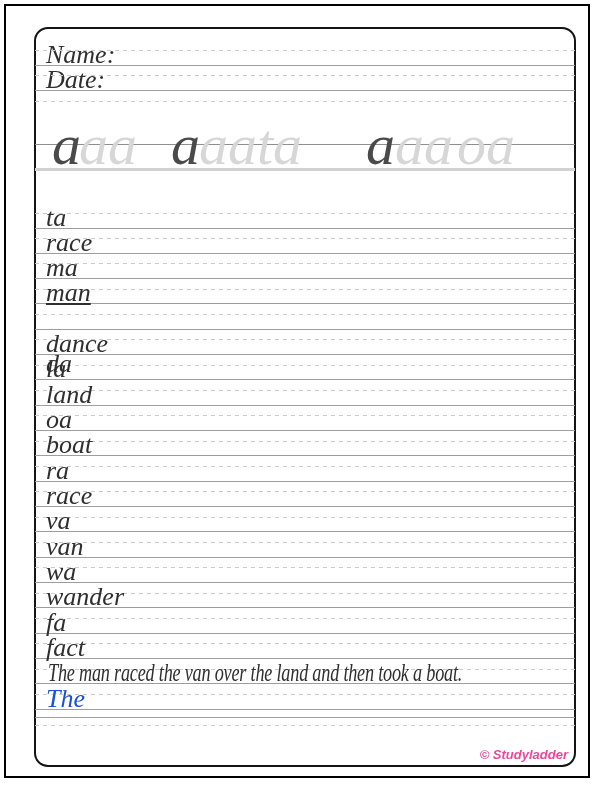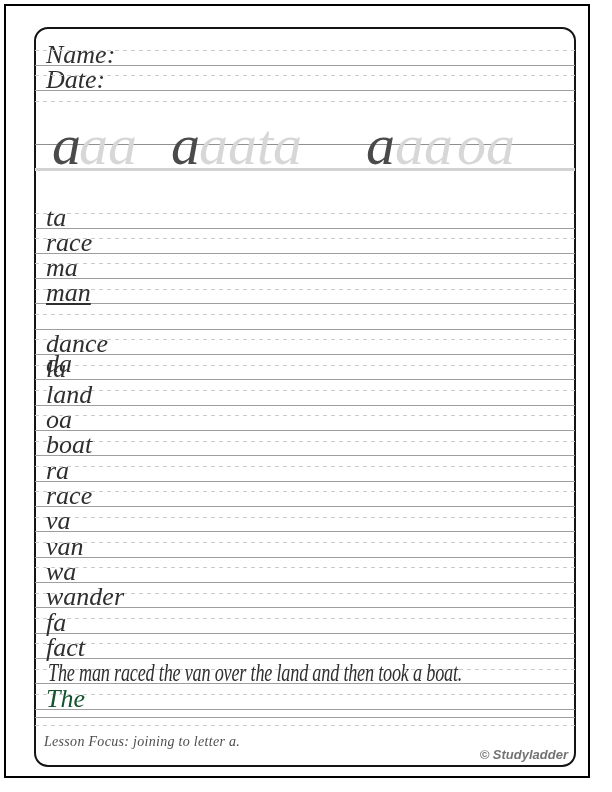--- a/index.html
+++ b/index.html
@@ -27,28 +27,28 @@
     font-size:26px;white-space:nowrap;
   }
   .bigletter{
     position:absolute;font-style:italic;line-height:1;font-size:58px;white-space:nowrap;
   }
   .bigletter.solid{color:#4a4a4a;}
   .bigletter.trace{color:#d7d7d7;}
   .sentence{
     transform:scaleX(0.70);transform-origin:left top;letter-spacing:-0.3px;
   }
-  .faded{color:#14532d;}
+  .faded{color:#1d4ed8;}
   #lesson-focus{
     position:absolute;left:44px;top:734px;font-style:italic;font-size:14px;
     color:#4d4d4d;letter-spacing:0.3px;
   }
   #credit{
     position:absolute;right:44px;top:747px;font-family:"Liberation Sans","DejaVu Sans",sans-serif;
-    font-weight:700;font-style:italic;font-size:13px;color:#737373;
+    font-weight:700;font-style:italic;font-size:13px;color:#ec4899;
   }
 </style>
 </head>
 <body>
 
 <div id="page">
   <div id="outer-border"></div>
   <div id="frame"></div>
 
   <span class="hw" style="left:46px;top:42px;text-align:right;">Name:</span>
@@ -135,15 +135,14 @@
       <span class="hw" style="left: 46px; top: 533.79px;">van</span>
       <span class="hw" style="left: 46px; top: 559.12px;">wa</span>
       <span class="hw" style="left: 46px; top: 584.45px;">wander</span>
       <span class="hw" style="left: 46px; top: 609.78px;">fa</span>
       <span class="hw" style="left: 46px; top: 635.11px;">fact</span>
     </div>
 
   <span class="hw sentence" style="left:48px;top:660px;">The man raced the van over the land and then took a boat.</span>
   <span class="hw faded" style="left:46px;top:686px;">The</span>
 
-  <span id="lesson-focus">Lesson Focus: joining to letter a.</span>
   <span id="credit">© Studyladder</span>
 </div>
 
 </body></html>

